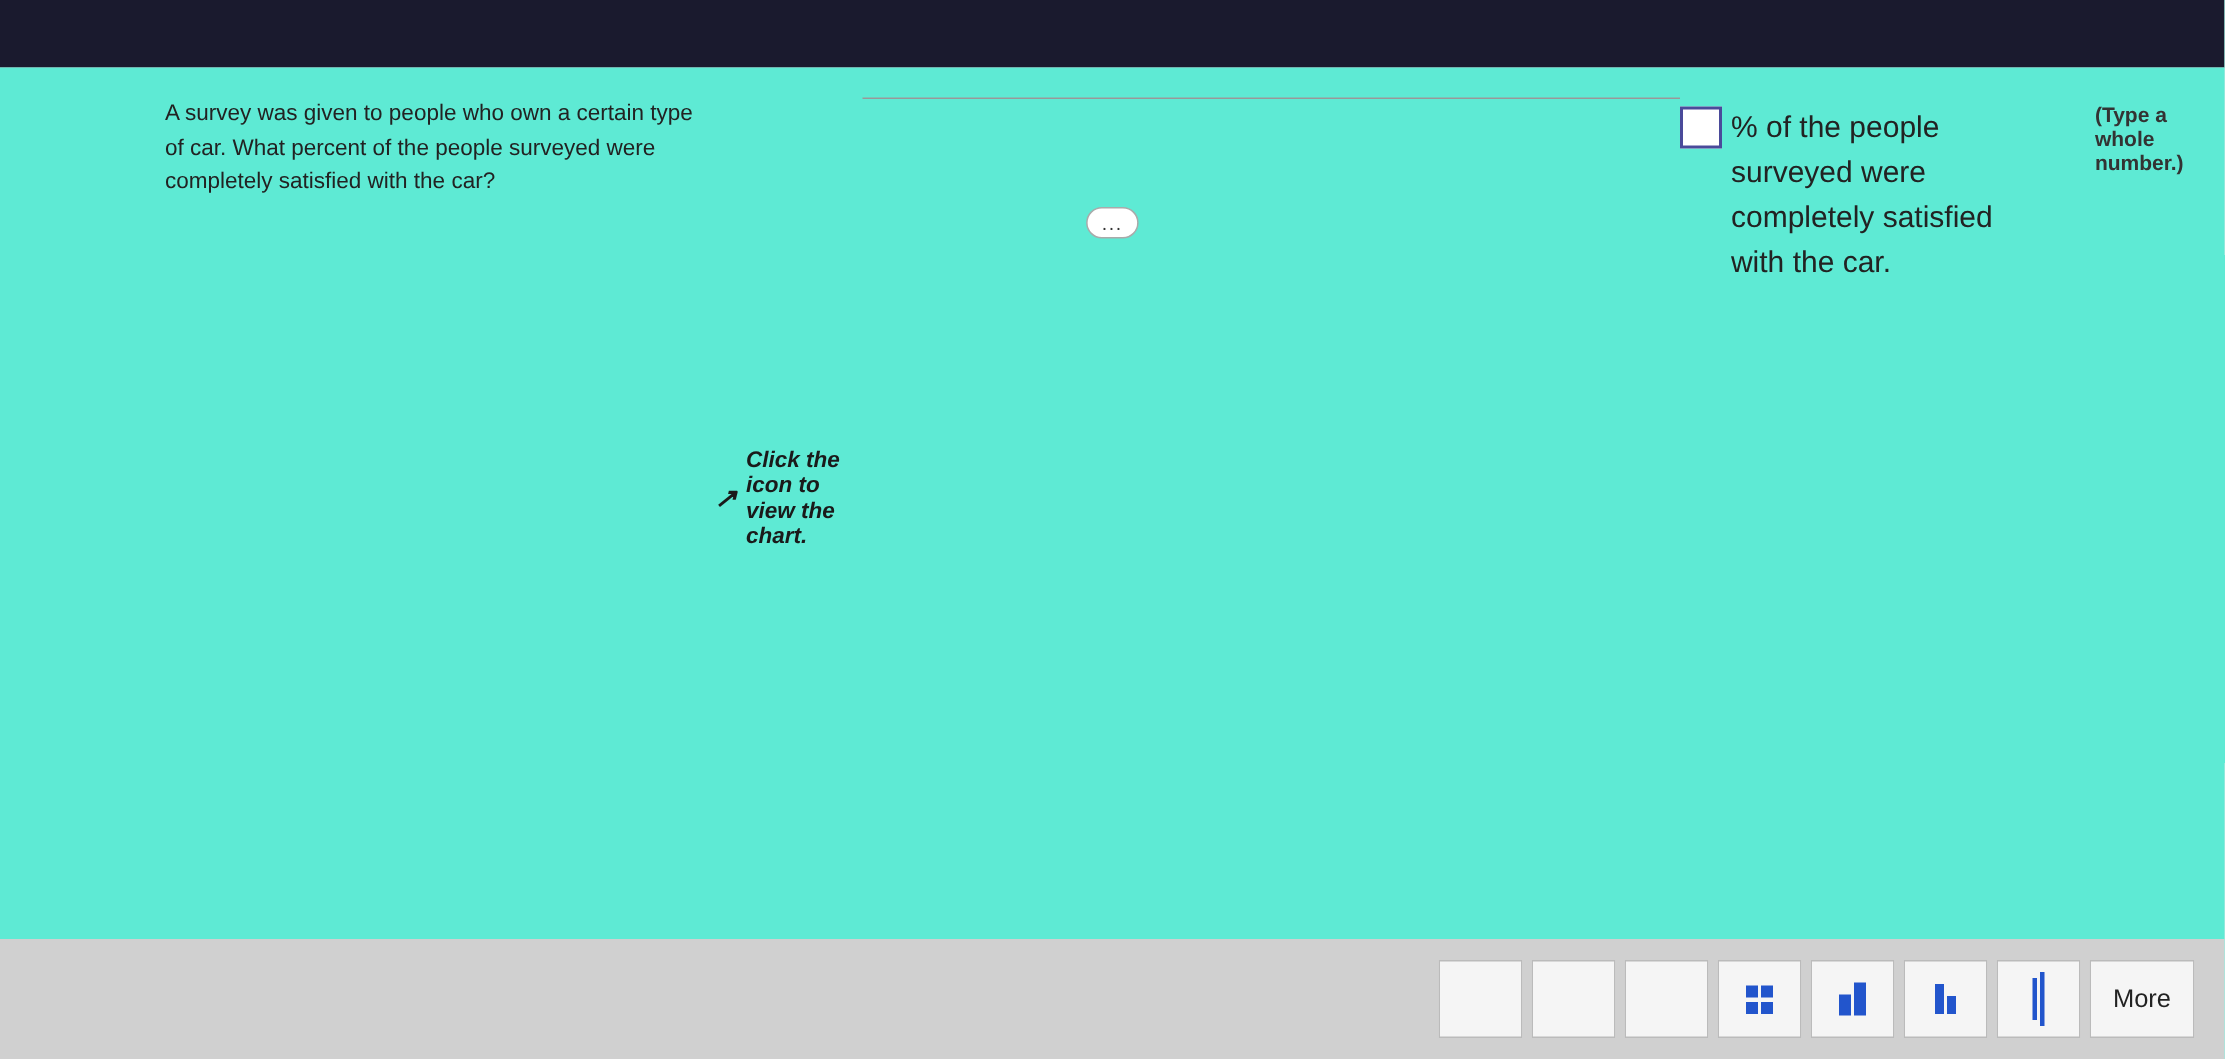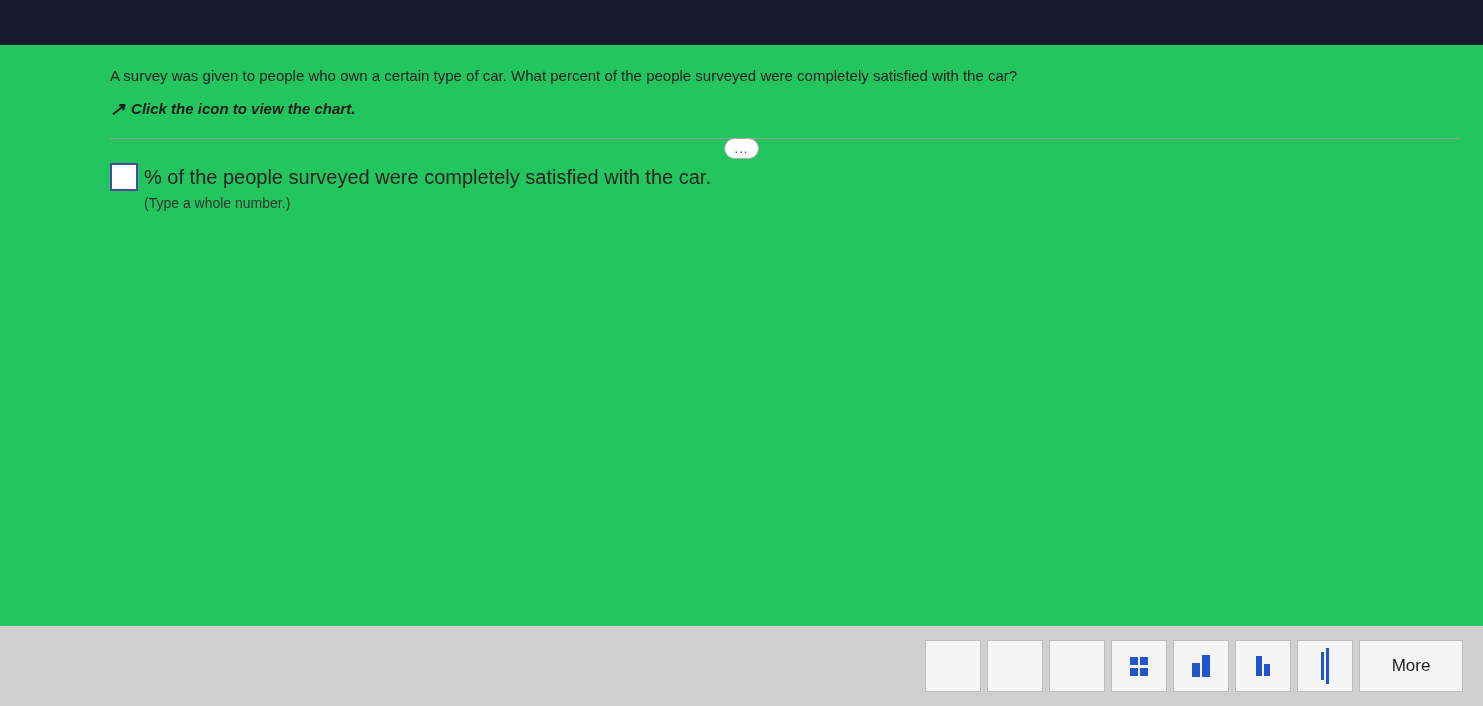--- a/index.html
+++ b/index.html
@@ -15,25 +15,25 @@
 
     .top-bar {
       background: #1a1a2e;
       height: 45px;
       width: 100%;
       flex-shrink: 0;
     }
 
     .main-content {
       flex: 1;
-      background: #22c55e;
+      background: #5eead4;
       padding: 20px 24px 10px 110px;
       position: relative;
       display: flex;
-      flex-direction: column;
+      flex-direction: row;
     }
 
     .question-text {
       font-size: 15px;
       color: #222;
       line-height: 1.5;
       margin-bottom: 10px;
       font-weight: normal;
     }
 
@@ -104,20 +104,21 @@
       font-size: 20px;
       color: #222;
       line-height: 1.5;
     }
 
     .answer-hint {
       font-size: 14px;
       color: #333;
       margin-top: 3px;
       margin-left: 34px;
+      font-weight: bold;
     }
 
     .bottom-bar {
       background: #d0d0d0;
       height: 80px;
       display: flex;
       align-items: center;
       justify-content: flex-end;
       padding: 0 20px;
       gap: 6px;
@@ -129,21 +130,21 @@
       height: 52px;
       background: #f5f5f5;
       border: 1px solid #bbb;
       cursor: pointer;
       display: flex;
       align-items: center;
       justify-content: center;
     }
 
     .more-btn {
-      width: 104px;
+      width: 70px;
       height: 52px;
       background: #f5f5f5;
       border: 1px solid #bbb;
       cursor: pointer;
       display: flex;
       align-items: center;
       justify-content: center;
       font-size: 17px;
       color: #222;
       font-weight: normal;

